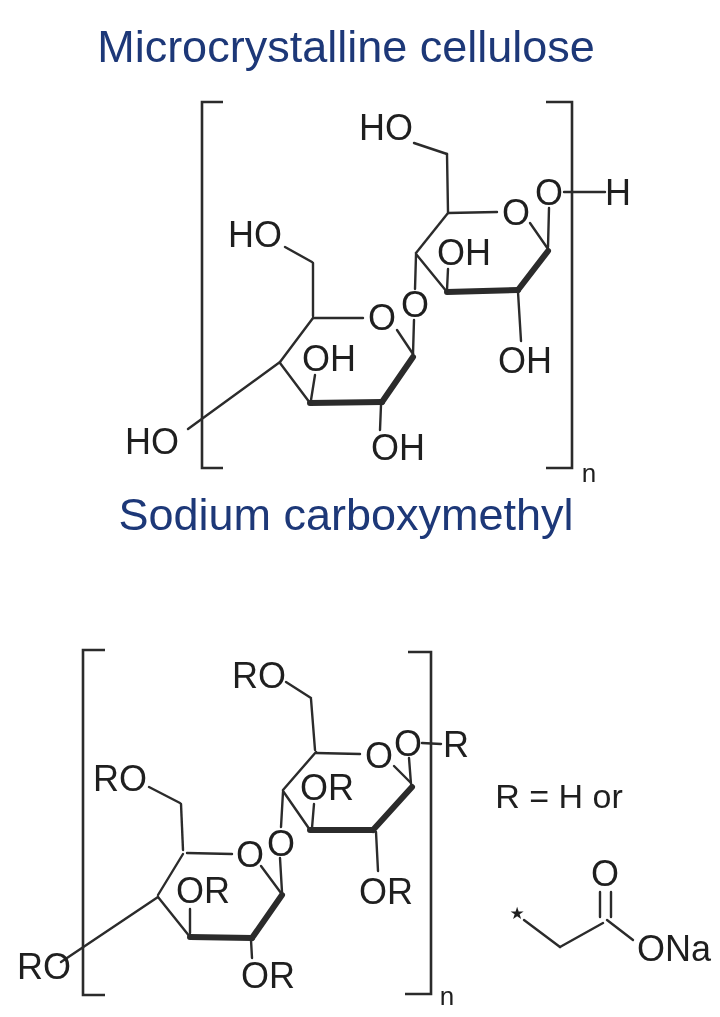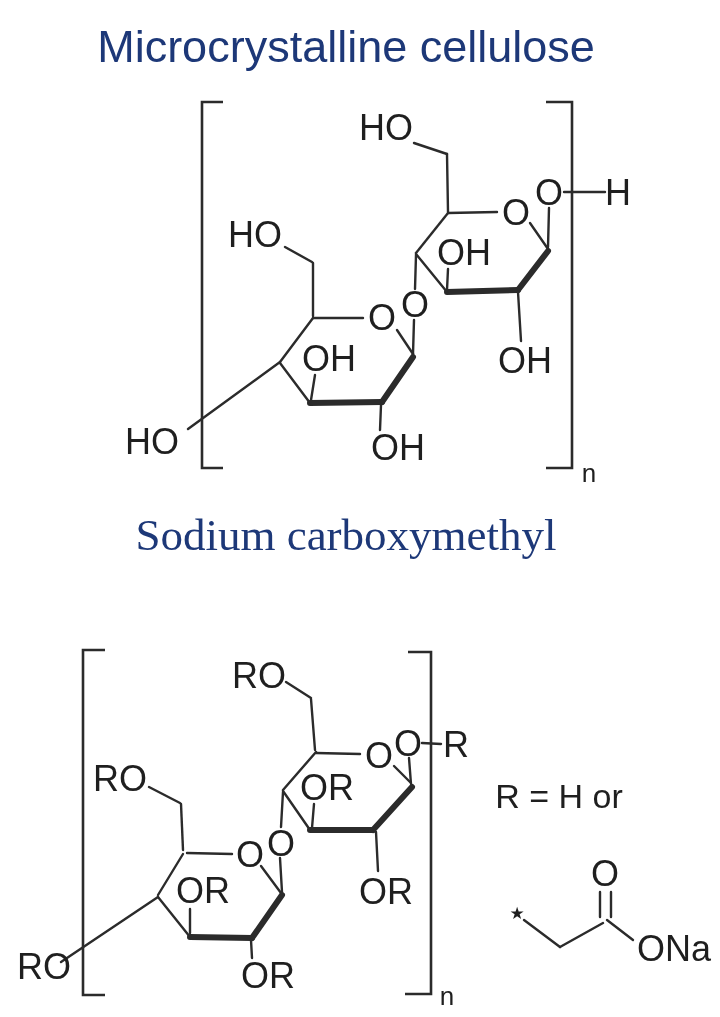--- a/index.html
+++ b/index.html
@@ -13,21 +13,21 @@
   .title{
     position:absolute;left:0;width:692px;
     text-align:center;
     color:var(--c-title,#1d3878);
     font-size:45px;
     line-height:58px;
     font-family:"Liberation Sans",sans-serif;
     white-space:pre;
   }
   #title1{top:18px;}
-  #title2{top:506px;font-family:Liberation Serif, serif;}
+  #title2{top:486px;}
   svg.diagram{position:absolute;left:0;top:0;}
   .bond{stroke:var(--c-bond,#2b2b2b);stroke-width:2.4;fill:none;stroke-linecap:round;}
   .bond-bold{stroke-width:6;}
   .bracket{stroke:var(--c-bond,#2b2b2b);stroke-width:2.6;fill:none;stroke-linejoin:miter;}
   .atom{
     font-family:"Liberation Sans",sans-serif;
     font-size:36px;
     fill:var(--c-label,#1f1f1f);
     text-anchor:middle;
     dominant-baseline:central;

